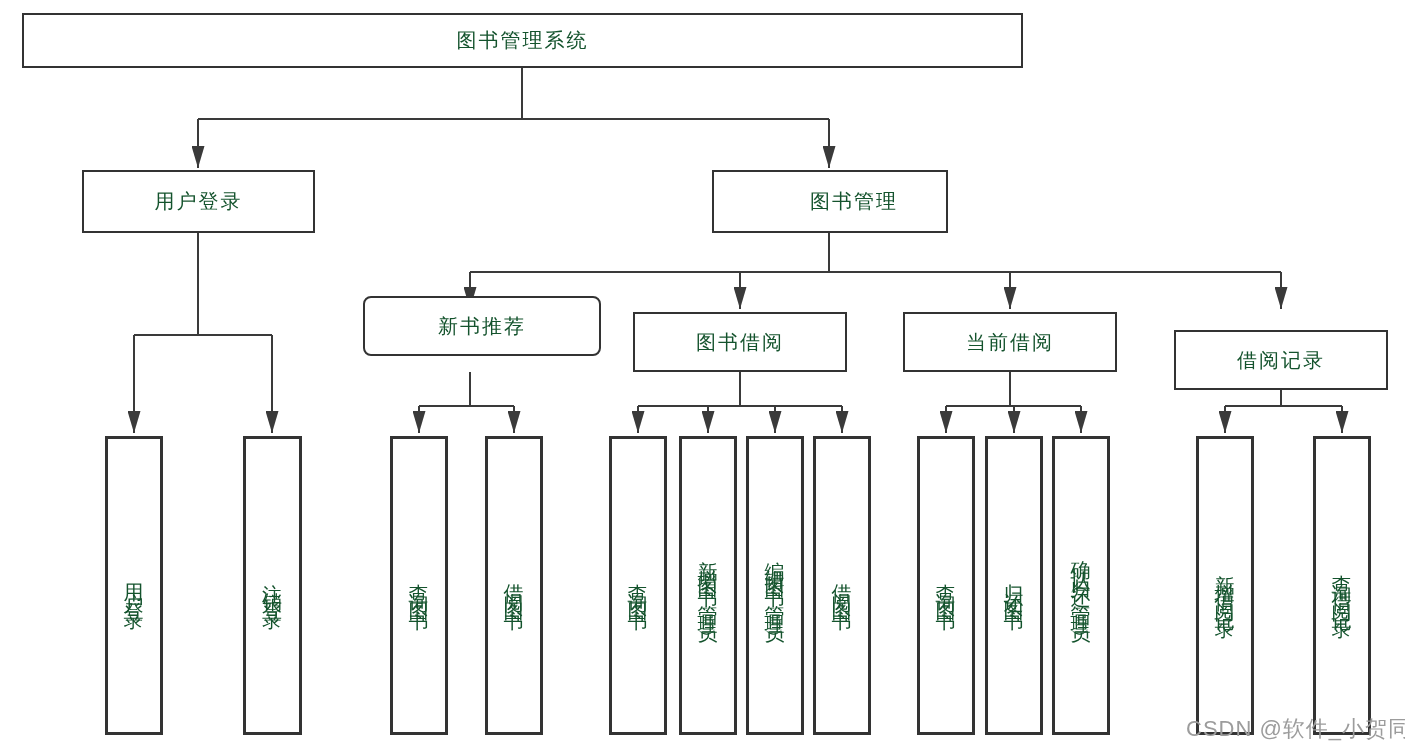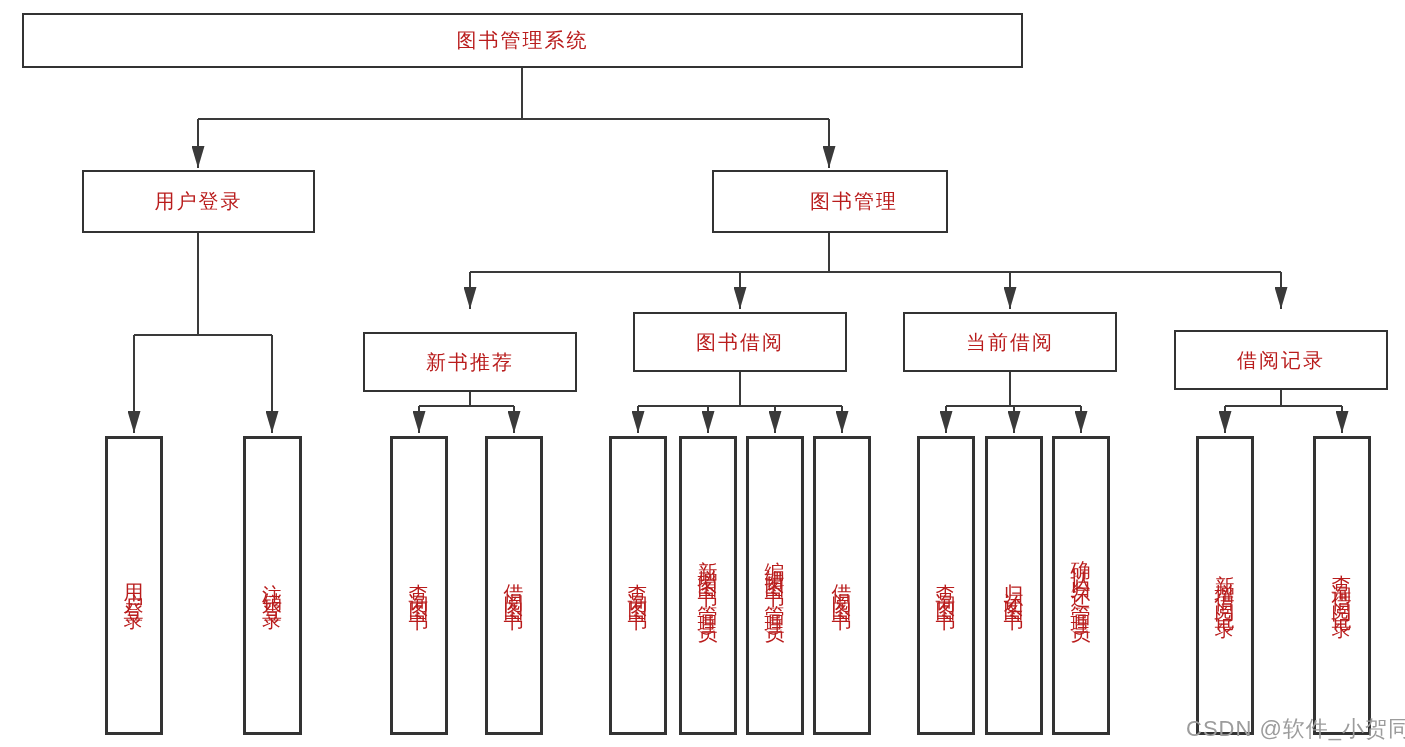--- a/index.html
+++ b/index.html
@@ -13,21 +13,21 @@
   }
   svg.wires { position: absolute; left: 0; top: 0; z-index: 0; }
   .node {
     position: absolute;
     box-sizing: border-box;
     background: #ffffff;
     border: 2.5px solid #333333;
     display: flex;
     align-items: center;
     justify-content: center;
-    color: #b91c1c;
+    color: #14532d;
     z-index: 1;
   }
   .node.h span {
     font-size: 20px;
     letter-spacing: 2px;
     white-space: nowrap;
   }
   .node.v { border-width: 3px; }
   .node.v span {
     writing-mode: vertical-rl;
@@ -106,21 +106,21 @@
     <span>图书管理系统</span>
   </div>
 
   <div class="node h" style="left:82px; top:170px; width:233px; height:63px;">
     <span>用户登录</span>
   </div>
   <div class="node h" style="left:712px; top:170px; width:236px; height:63px;padding-left:48px;">
     <span>图书管理</span>
   </div>
 
-  <div class="node h" style="left:363px; top:332px; width:214px; height:60px;">
+  <div class="node h" style="left:363px; top:296px; width:238px; height:60px;border-radius:8px;">
     <span>新书推荐</span>
   </div>
   <div class="node h" style="left:633px; top:312px; width:214px; height:60px;">
     <span>图书借阅</span>
   </div>
   <div class="node h" style="left:903px; top:312px; width:214px; height:60px;">
     <span>当前借阅</span>
   </div>
   <div class="node h" style="left:1174px; top:312px; width:214px; height:60px;margin-top:18px;">
     <span>借阅记录</span>

